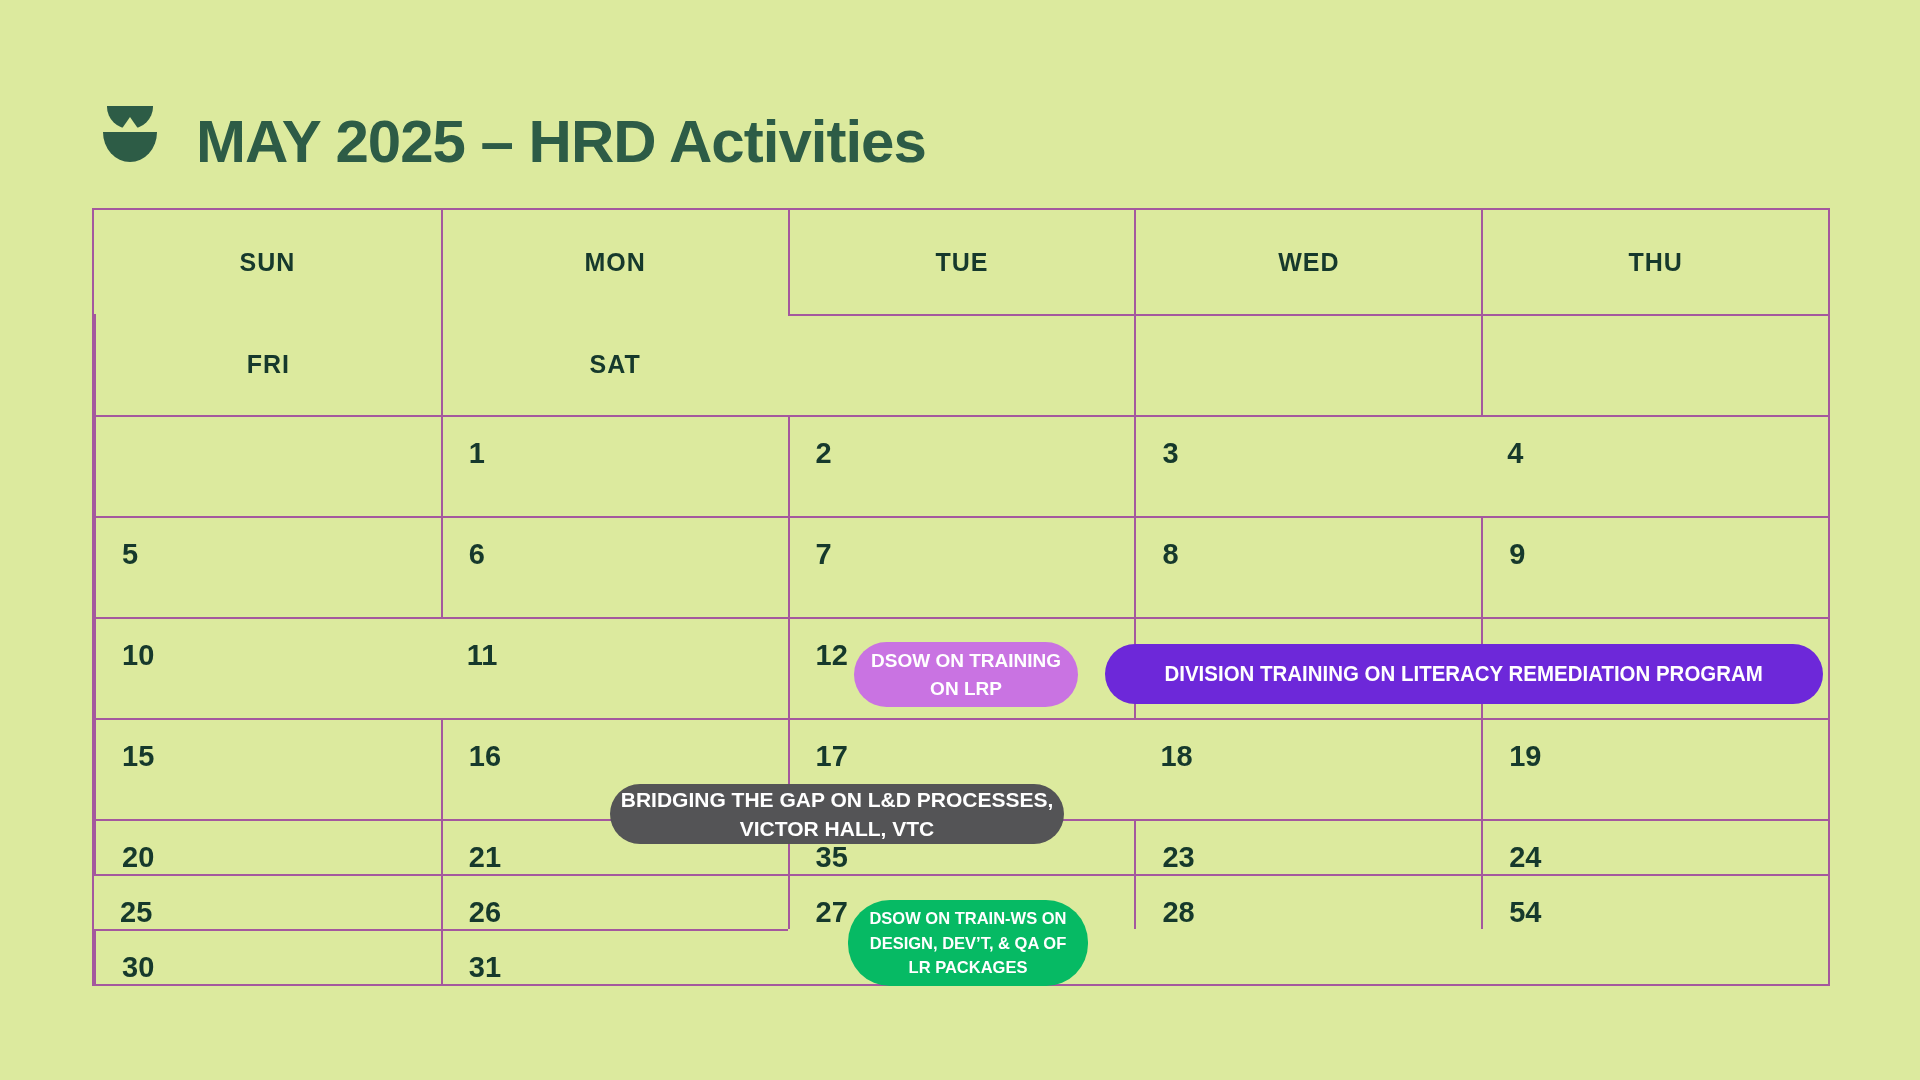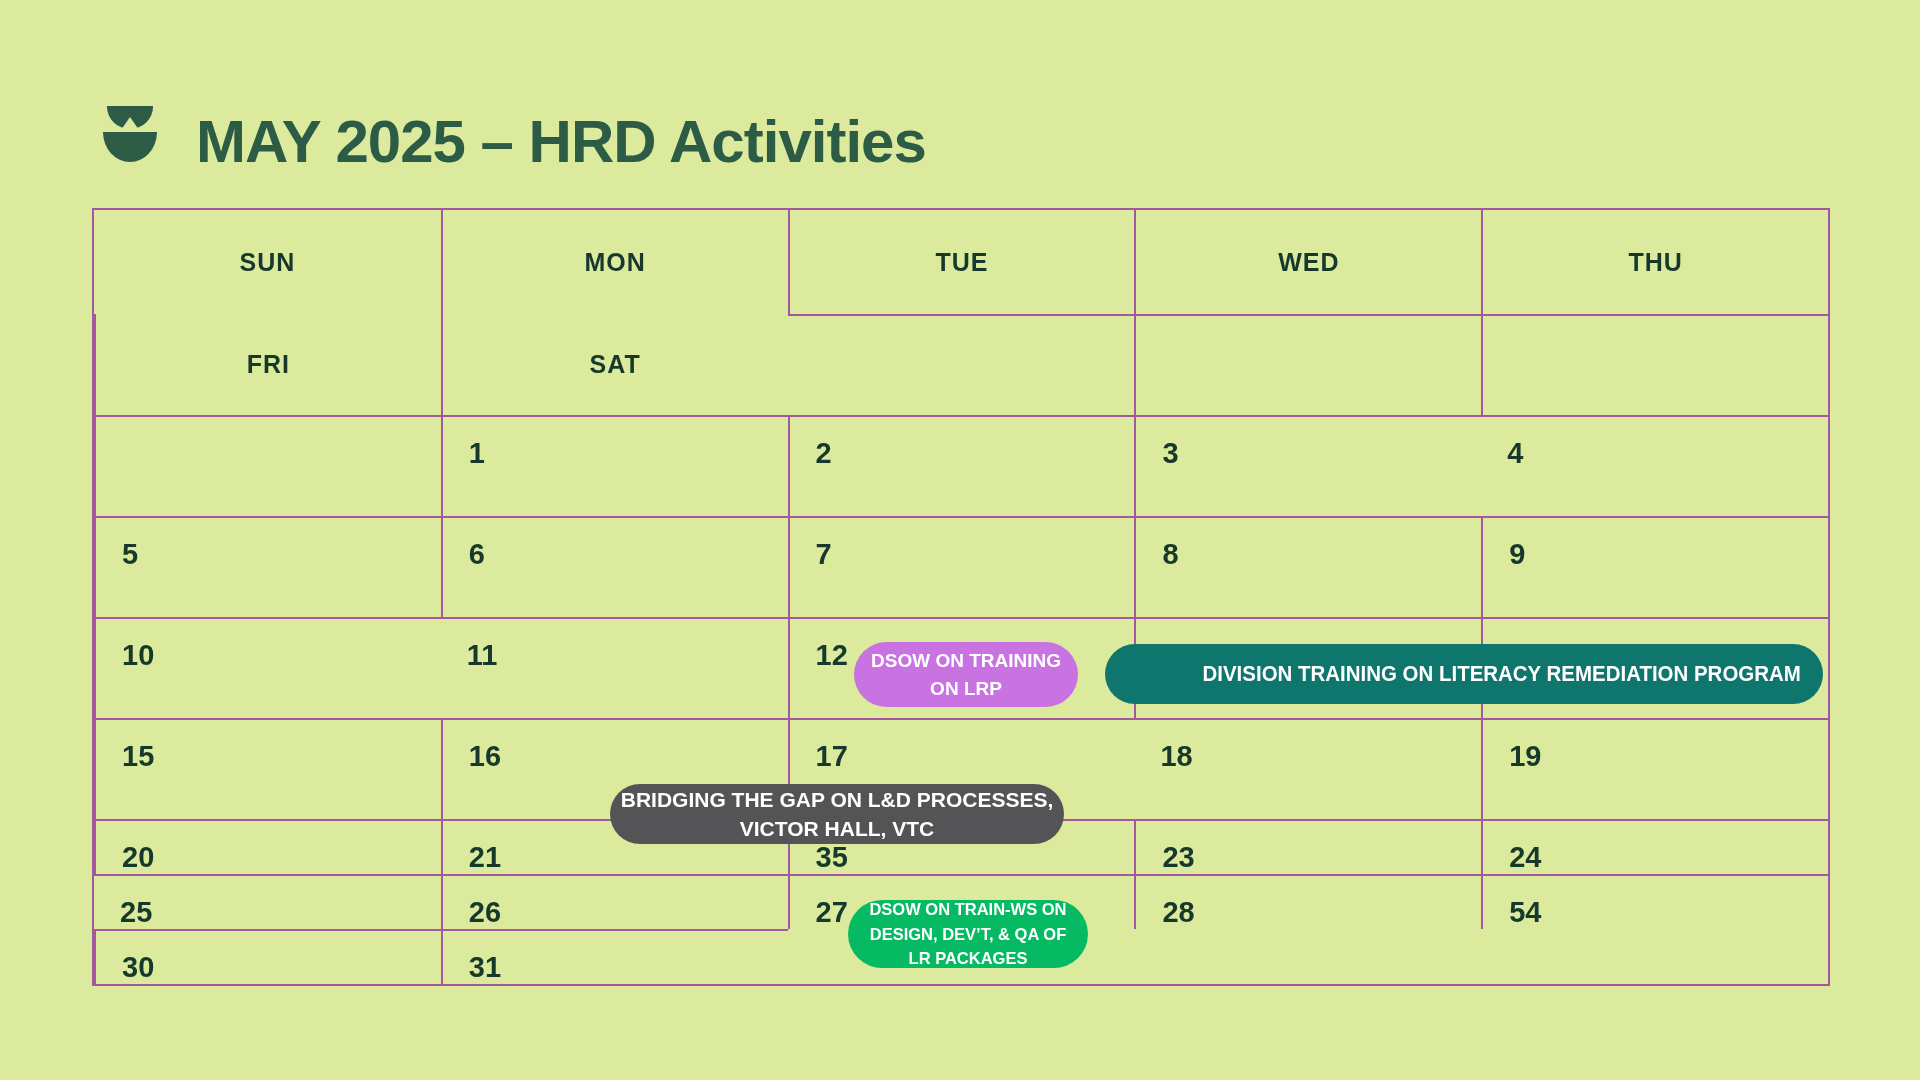--- a/index.html
+++ b/index.html
@@ -74,21 +74,21 @@
   .event{
     position:absolute;
     display:flex; align-items:center; justify-content:center;
     text-align:center;
     font-weight:bold; color:#ffffff;
   }
   .ev-a{ left:762px;  top:434px; width:224px; height:65px; border-radius:33px; font-size:19px;  line-height:1.45; padding:8px 14px; }
   .ev-b{ left:1013px; top:436px; width:718px; height:60px; border-radius:30px; font-size:22px; }
   .ev-b .ev-label{ transform:scaleX(0.93); white-space:nowrap; }
   .ev-c{ left:518px;  top:576px; width:454px; height:60px; border-radius:30px; font-size:21px;  line-height:1.4;  padding:16px 8px; }
-  .ev-d{ left:756px;  top:692px; width:240px; height:68px; border-radius:42px; font-size:16.5px; line-height:1.5; padding:0 12px; }
+  .ev-d{ left:756px;  top:692px; width:240px; height:86px; border-radius:42px; font-size:16.5px; line-height:1.5; padding:0 12px; }
 </style>
 </head>
 <body>
 
 <div class="logo">
   <div class="logo-top"></div>
   <div class="logo-notch"></div>
   <div class="logo-bottom"></div>
 </div>
 <h1 class="page-title">MAY 2025 – HRD Activities</h1>
@@ -157,21 +157,21 @@
     <div class="cell day"><span>54</span></div>
     <div class="cell day"><span>30</span></div>
     <div class="cell day"><span>31</span></div>
 
   </div>
 
   <div class="event ev-a" style="background-color: rgb(201, 115, 226); color: rgb(255, 255, 255);">
     <span class="ev-label">DSOW ON TRAINING ON LRP</span>
   </div>
 
-  <div class="event ev-b" style="background-color: #0f766e; color: rgb(255, 255, 255); justify-content: flex-end;">
+  <div class="event ev-b" style="background-color: #6d28d9; color: rgb(255, 255, 255);">
     <span class="ev-label">DIVISION TRAINING ON LITERACY REMEDIATION PROGRAM</span>
   </div>
 
   <div class="event ev-c" style="background-color: rgb(84, 84, 86); color: rgb(255, 255, 255);">
     <span class="ev-label">BRIDGING THE GAP ON L&amp;D PROCESSES, VICTOR HALL, VTC</span>
   </div>
 
   <div class="event ev-d" style="background-color: rgb(6, 186, 100); color: rgb(255, 255, 255);">
     <span class="ev-label">DSOW ON TRAIN-WS ON DESIGN, DEV’T, &amp; QA OF LR PACKAGES</span>
   </div>

